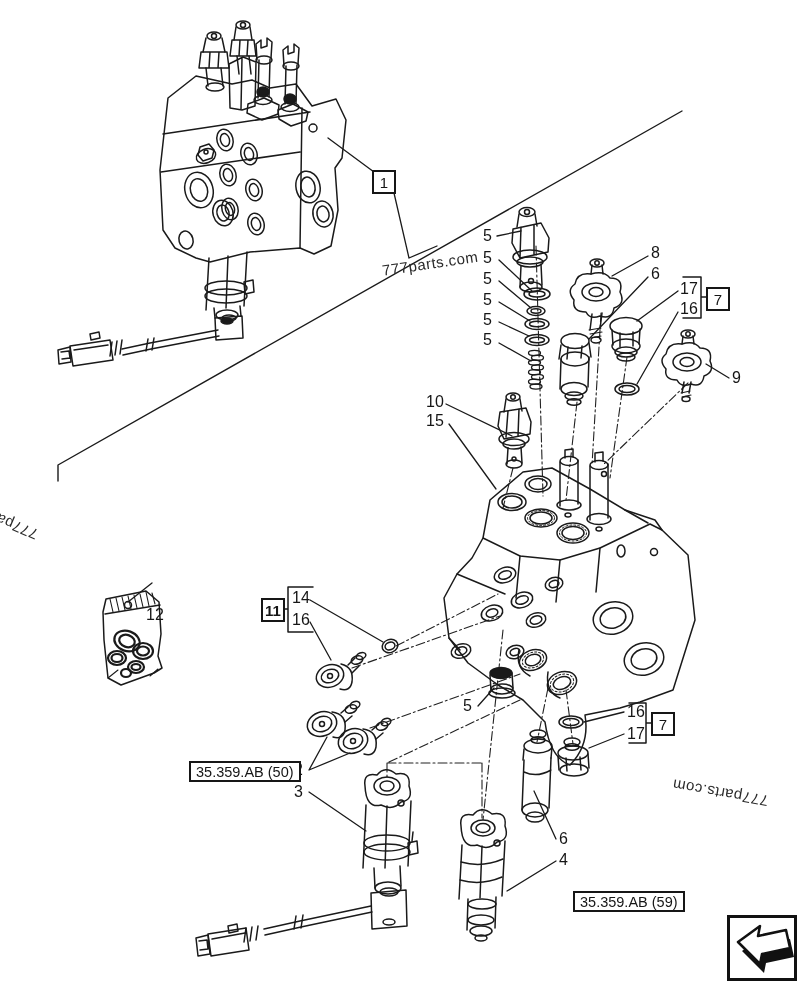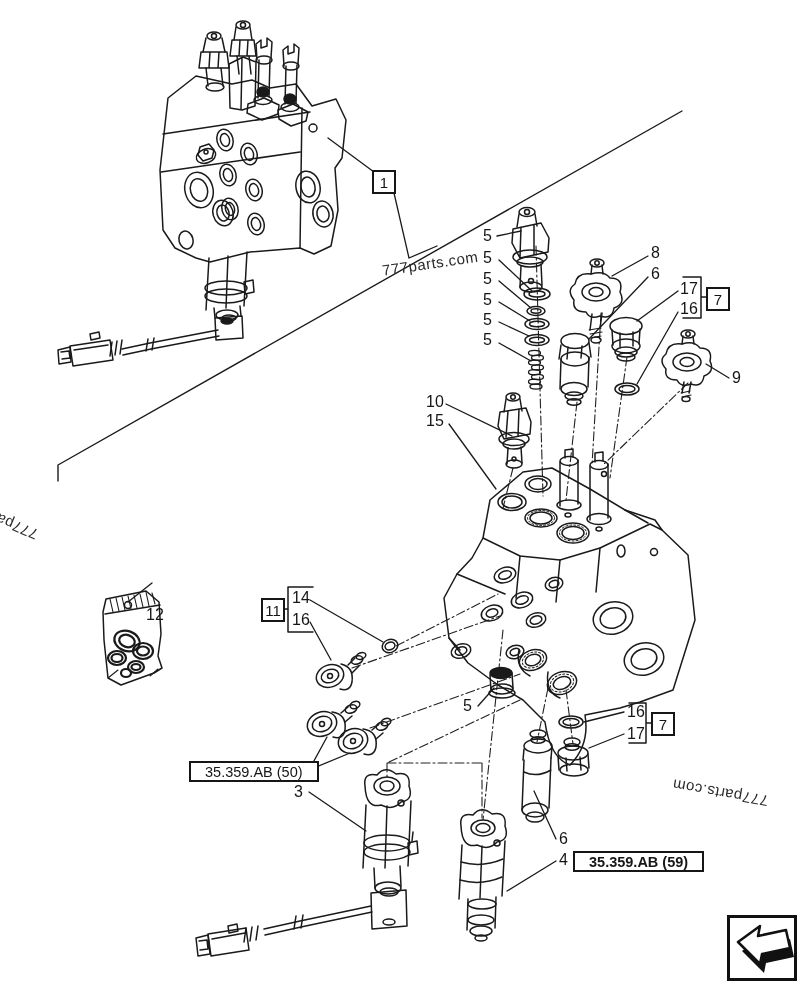--- a/index.html
+++ b/index.html
@@ -12,21 +12,21 @@
     position:absolute;font-size:16px;line-height:1;color:#161616;
     white-space:nowrap;user-select:none;
   }
   .boxed{
     position:absolute;width:20px;height:20px;border:2px solid #161616;
     display:flex;align-items:center;justify-content:center;
     font-size:15px;color:#161616;background:#fff;
   }
   .refbox{
     position:absolute;height:17px;border:2px solid #161616;background:#fff;
-    display:flex;align-items:center;padding:0 14px;font-size:14.5px;color:#161616;
+    display:flex;align-items:center;padding:0 5px;font-size:14.5px;color:#161616;
     white-space:nowrap;
   }
   .wm{
     position:absolute;color:#2a2a2a;font-size:15px;letter-spacing:.5px;
     white-space:nowrap;
   }
   .wm-center{left:381px;top:262px;transform:rotate(-8.5deg);transform-origin:left top;}
   .wm-left{left:-56px;top:508px;transform:rotate(203deg);transform-origin:center;}
   .wm-right{left:768px;top:793px;transform:rotate(190deg);transform-origin:left center;}
   #back-btn{
@@ -459,21 +459,21 @@
 
 <div class="boxed" style="left:372px;top:170px;">
       <span>1</span>
     </div>
 <div class="boxed" style="left:706px;top:287px;">
       <span>7</span>
     </div>
 <div class="boxed" style="left:651px;top:712px;">
       <span>7</span>
     </div>
-<div class="boxed" style="left:261px;top:598px;">
+<div class="boxed" style="left:261px;top:598px;font-weight:bold;">
       <span>11</span>
     </div>
 
 <div class="lbl" style="left:483px;top:228px;">5</div>
 <div class="lbl" style="left:483px;top:250px;">5</div>
 <div class="lbl" style="left:483px;top:271px;">5</div>
 <div class="lbl" style="left:483px;top:292px;">5</div>
 <div class="lbl" style="left:483px;top:312px;">5</div>
 <div class="lbl" style="left:483px;top:332px;">5</div>
 <div class="lbl" style="left:651px;top:245px;">8</div>
@@ -488,21 +488,21 @@
 <div class="lbl" style="left:292px;top:612px;">16</div>
 <div class="lbl" style="left:294px;top:762px;">2</div>
 <div class="lbl" style="left:294px;top:784px;">3</div>
 <div class="lbl" style="left:463px;top:698px;">5</div>
 <div class="lbl" style="left:627px;top:704px;">16</div>
 <div class="lbl" style="left:627px;top:726px;">17</div>
 <div class="lbl" style="left:559px;top:831px;">6</div>
 <div class="lbl" style="left:559px;top:852px;">4</div>
 
 <div class="refbox" style="left:189px;top:761px;">35.359.AB (50)</div>
-<div class="refbox" style="left:573px;top:851px;font-weight:bold;">35.359.AB (59)</div>
+<div class="refbox" style="left:573px;top:891px;">35.359.AB (59)</div>
 
 <div class="wm wm-center">777parts.com</div>
 <div class="wm wm-left">777parts.com</div>
 <div class="wm wm-right">777parts.com</div>
 
 <div id="back-btn">
   <svg width="64" height="60" viewBox="0 0 64 60">
     <path d="M8,24 L30,8 L28,18 L56,12 L60,30 L32,36 L30,46 Z" fill="#111" transform="translate(4,9)"></path>
     <path d="M8,24 L30,8 L28,18 L56,12 L60,30 L32,36 L30,46 Z" fill="#ffffff" stroke="#111" stroke-width="2.5" stroke-linejoin="round"></path>
   </svg>

